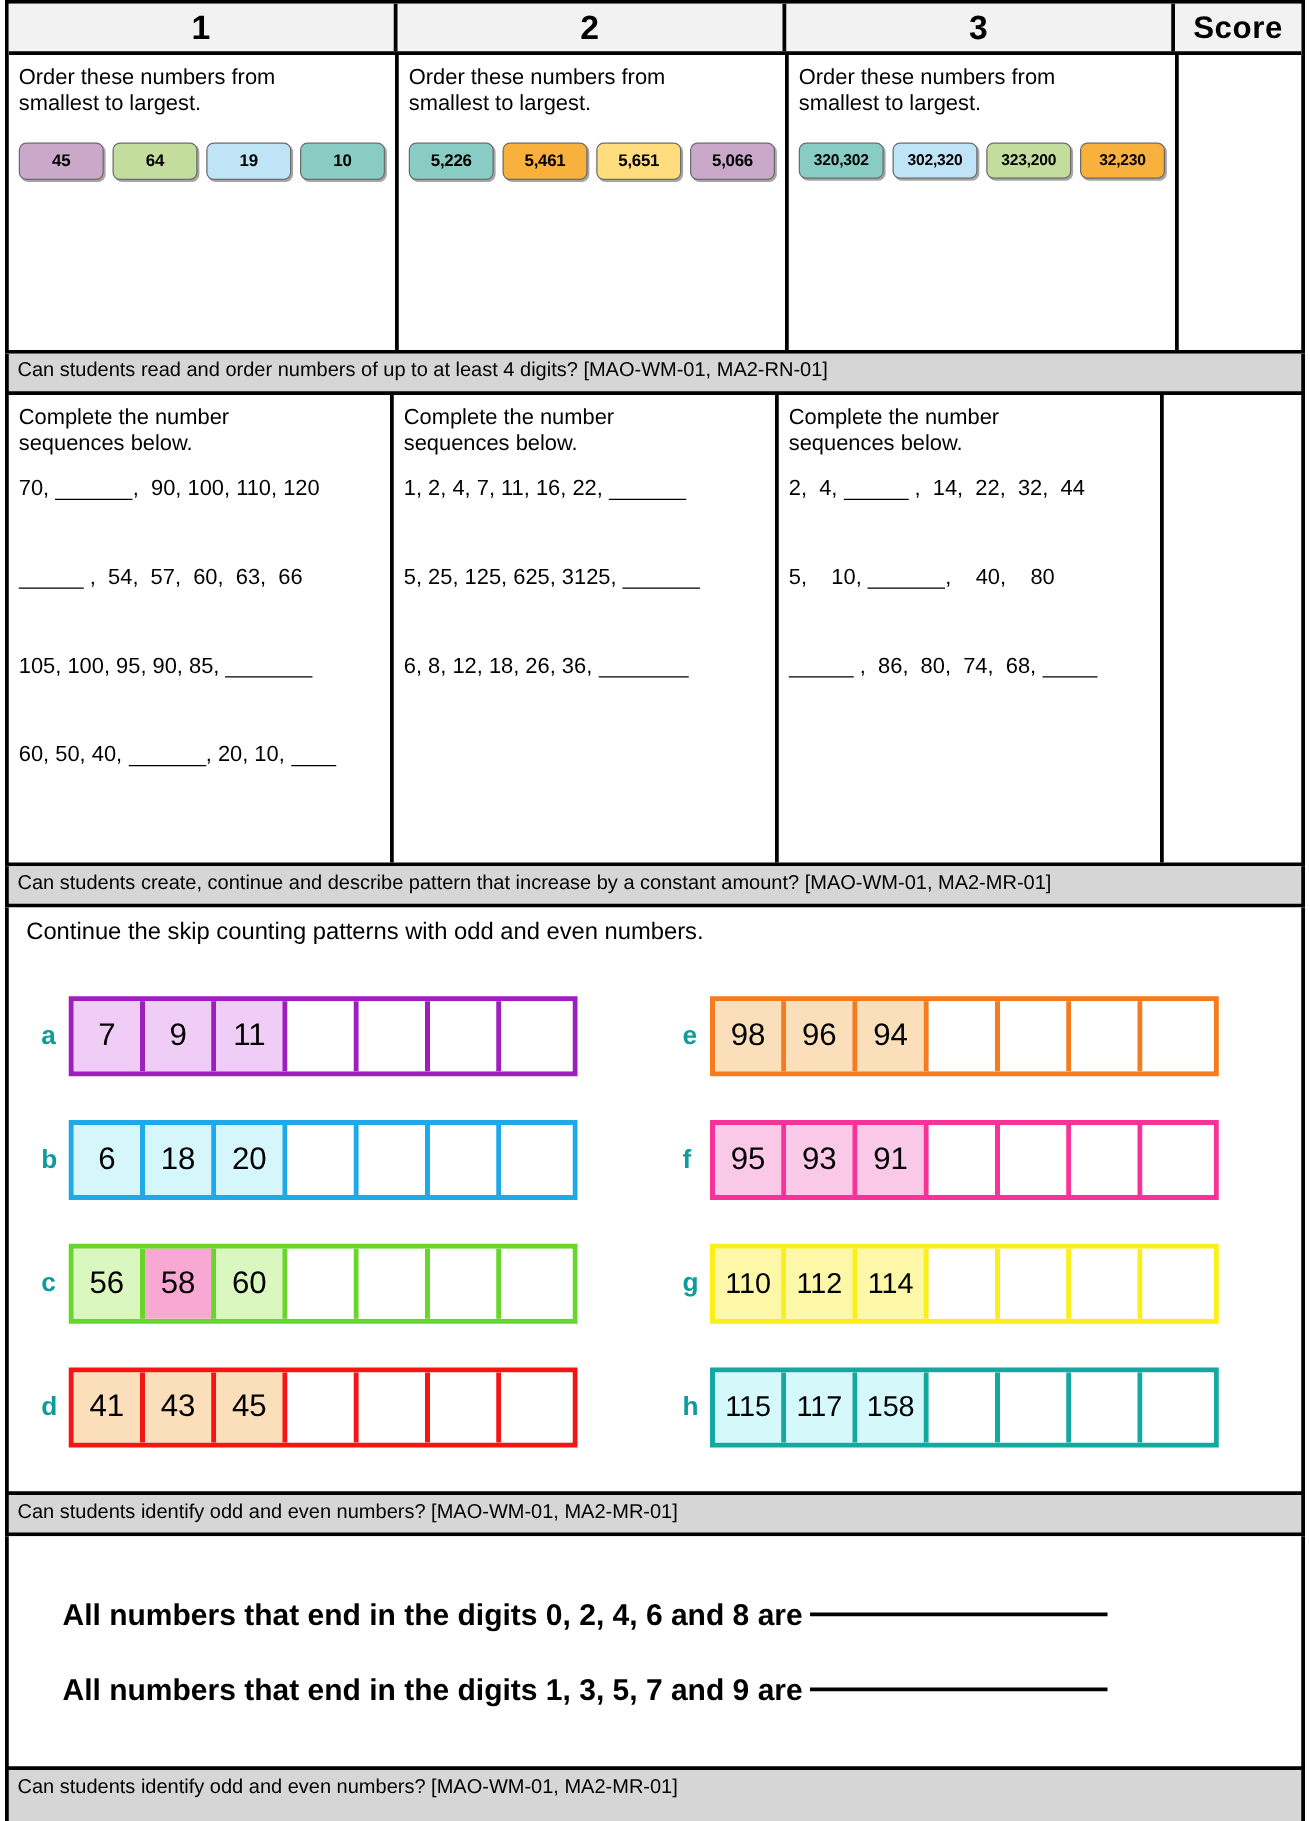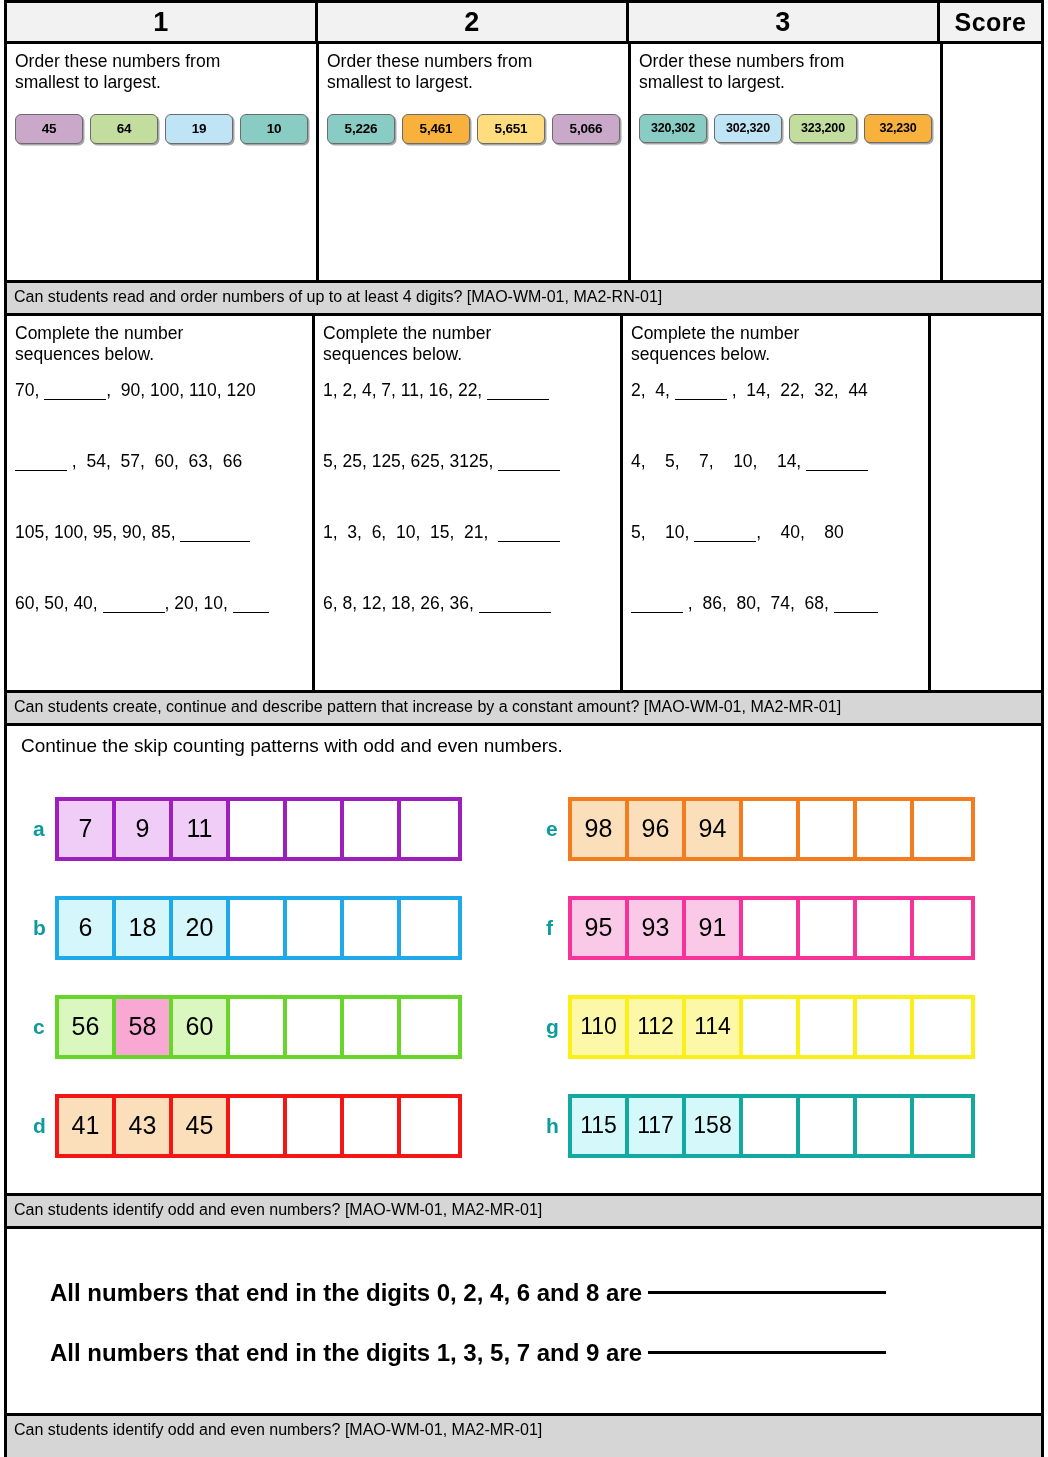--- a/index.html
+++ b/index.html
@@ -244,30 +244,28 @@
             <div class="seq"><span>105, 100, 95, 90, 85, </span><span class="blank" style="width: 70px;">&nbsp;</span></div>
             <div class="seq"><span>60, 50, 40, </span><span class="blank" style="width: 62px;">&nbsp;</span><span>, 20, 10, </span><span class="blank" style="width: 36px;">&nbsp;</span></div>
           </div>
       </div>
       <div class="q-cell">
         <div class="q-prompt">Complete the number
 sequences below.</div>
         <div class="seq-list" id="seqs-1">
             <div class="seq"><span>1, 2, 4, 7, 11, 16, 22, </span><span class="blank" style="width: 62px;">&nbsp;</span></div>
             <div class="seq"><span>5, 25, 125, 625, 3125, </span><span class="blank" style="width: 62px;">&nbsp;</span></div>
-            <div class="seq"><span>1,  3,  6,  10,  15,  21,  </span><span class="blank" style="width: 62px;">&nbsp;</span></div>
             <div class="seq"><span>6, 8, 12, 18, 26, 36, </span><span class="blank" style="width: 72px;">&nbsp;</span></div>
           </div>
       </div>
       <div class="q-cell">
         <div class="q-prompt">Complete the number
 sequences below.</div>
         <div class="seq-list" id="seqs-2">
             <div class="seq"><span>2,  4, </span><span class="blank" style="width: 52px;">&nbsp;</span><span> ,  14,  22,  32,  44</span></div>
-            <div class="seq"><span>4,    5,    7,    10,    14, </span><span class="blank" style="width: 62px;">&nbsp;</span></div>
             <div class="seq"><span>5,    10, </span><span class="blank" style="width: 62px;">&nbsp;</span><span>,    40,    80</span></div>
             <div class="seq"><span class="blank" style="width: 52px;">&nbsp;</span><span> ,  86,  80,  74,  68, </span><span class="blank" style="width: 44px;">&nbsp;</span></div>
           </div>
       </div>
       <div class="q-cell score-cell"></div>
     </div>
   </div>
 
   <div class="banner">Can students create, continue and describe pattern that increase by a constant amount? [MAO-WM-01, MA2-MR-01]</div>
 

